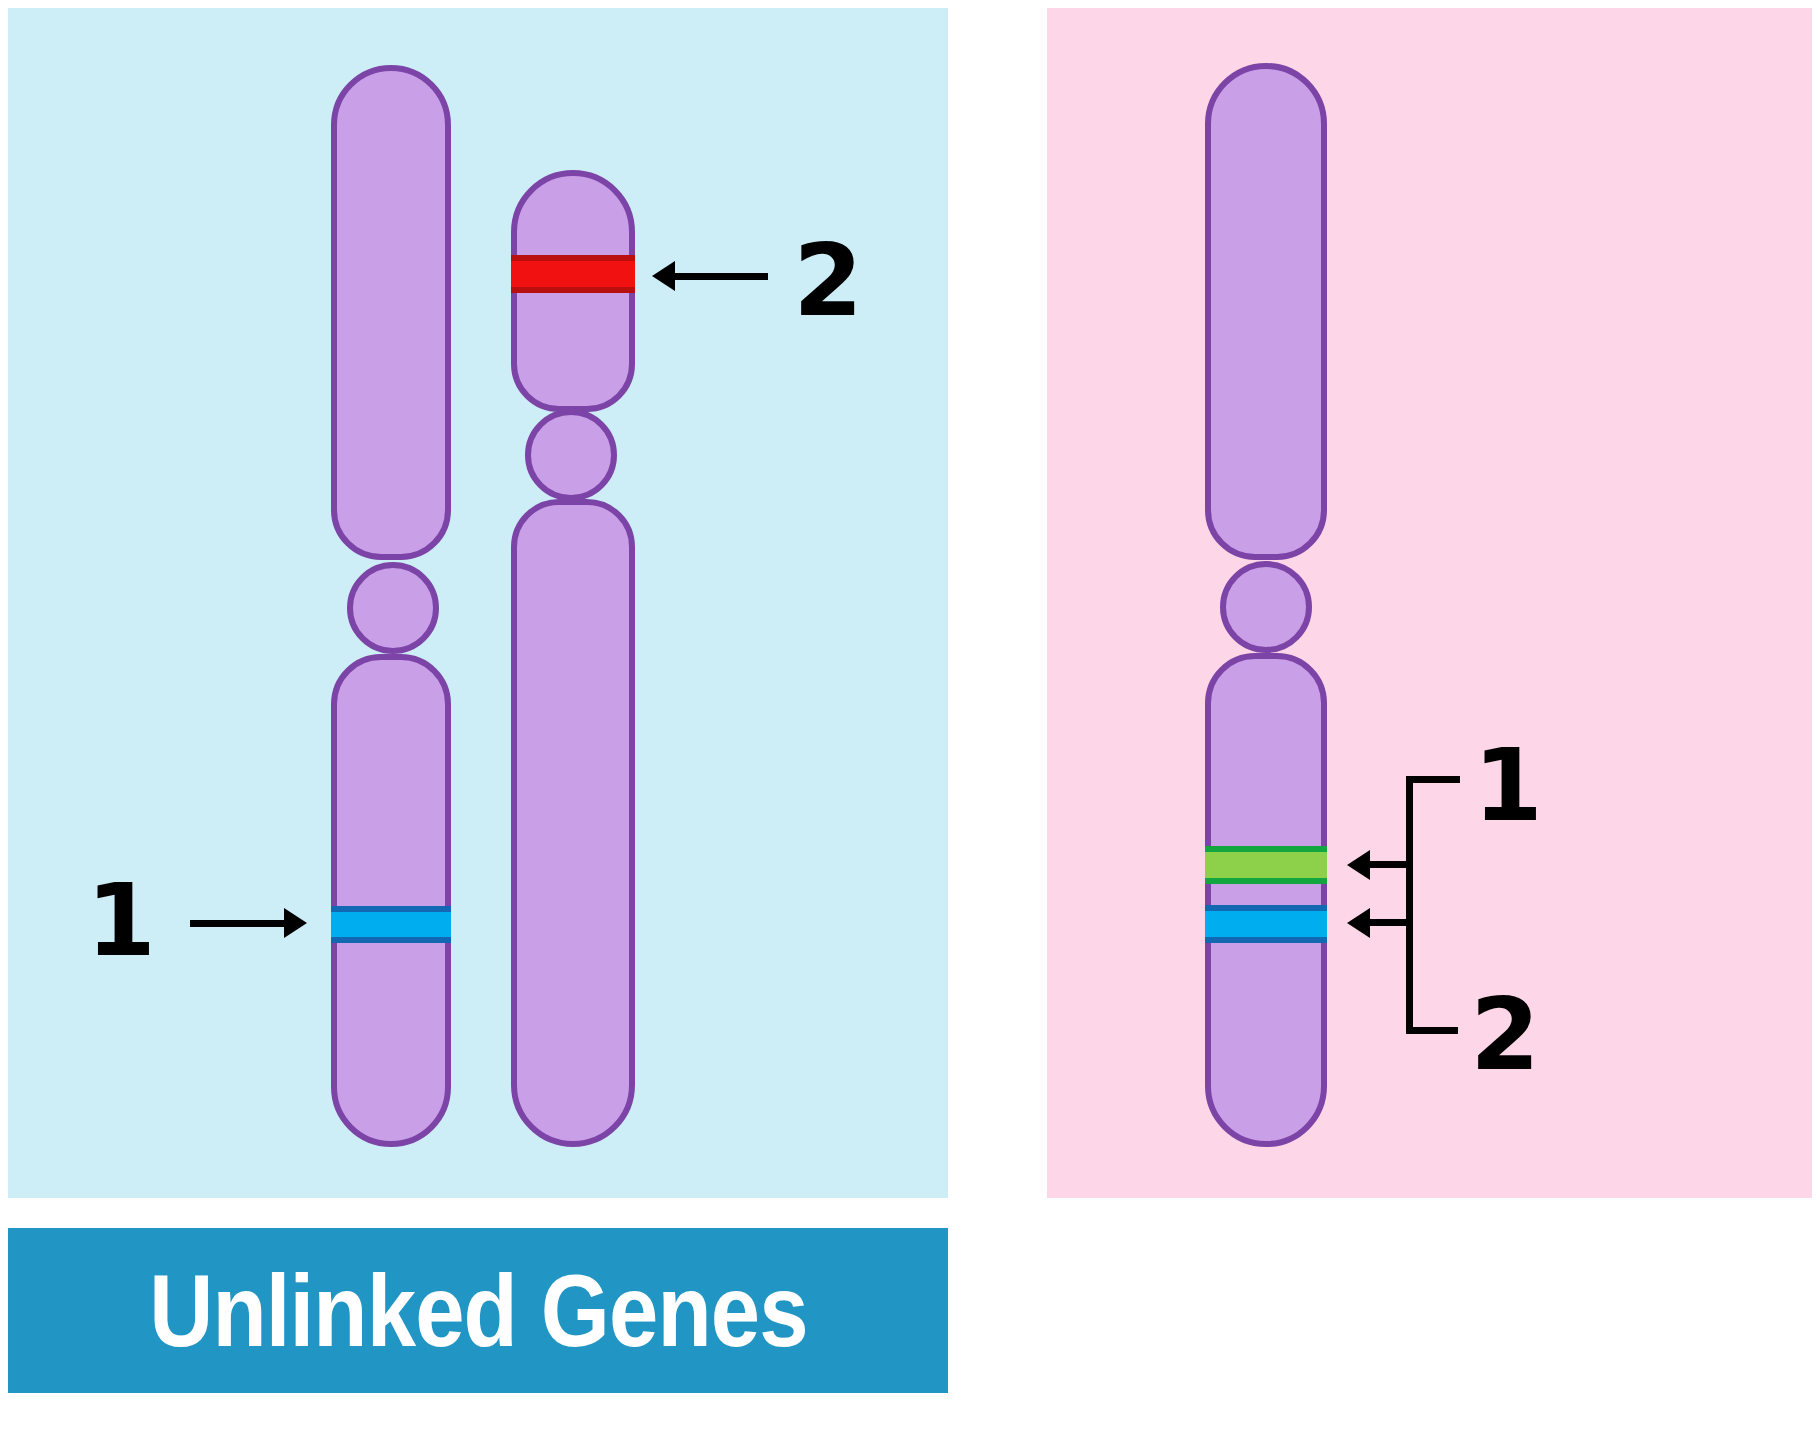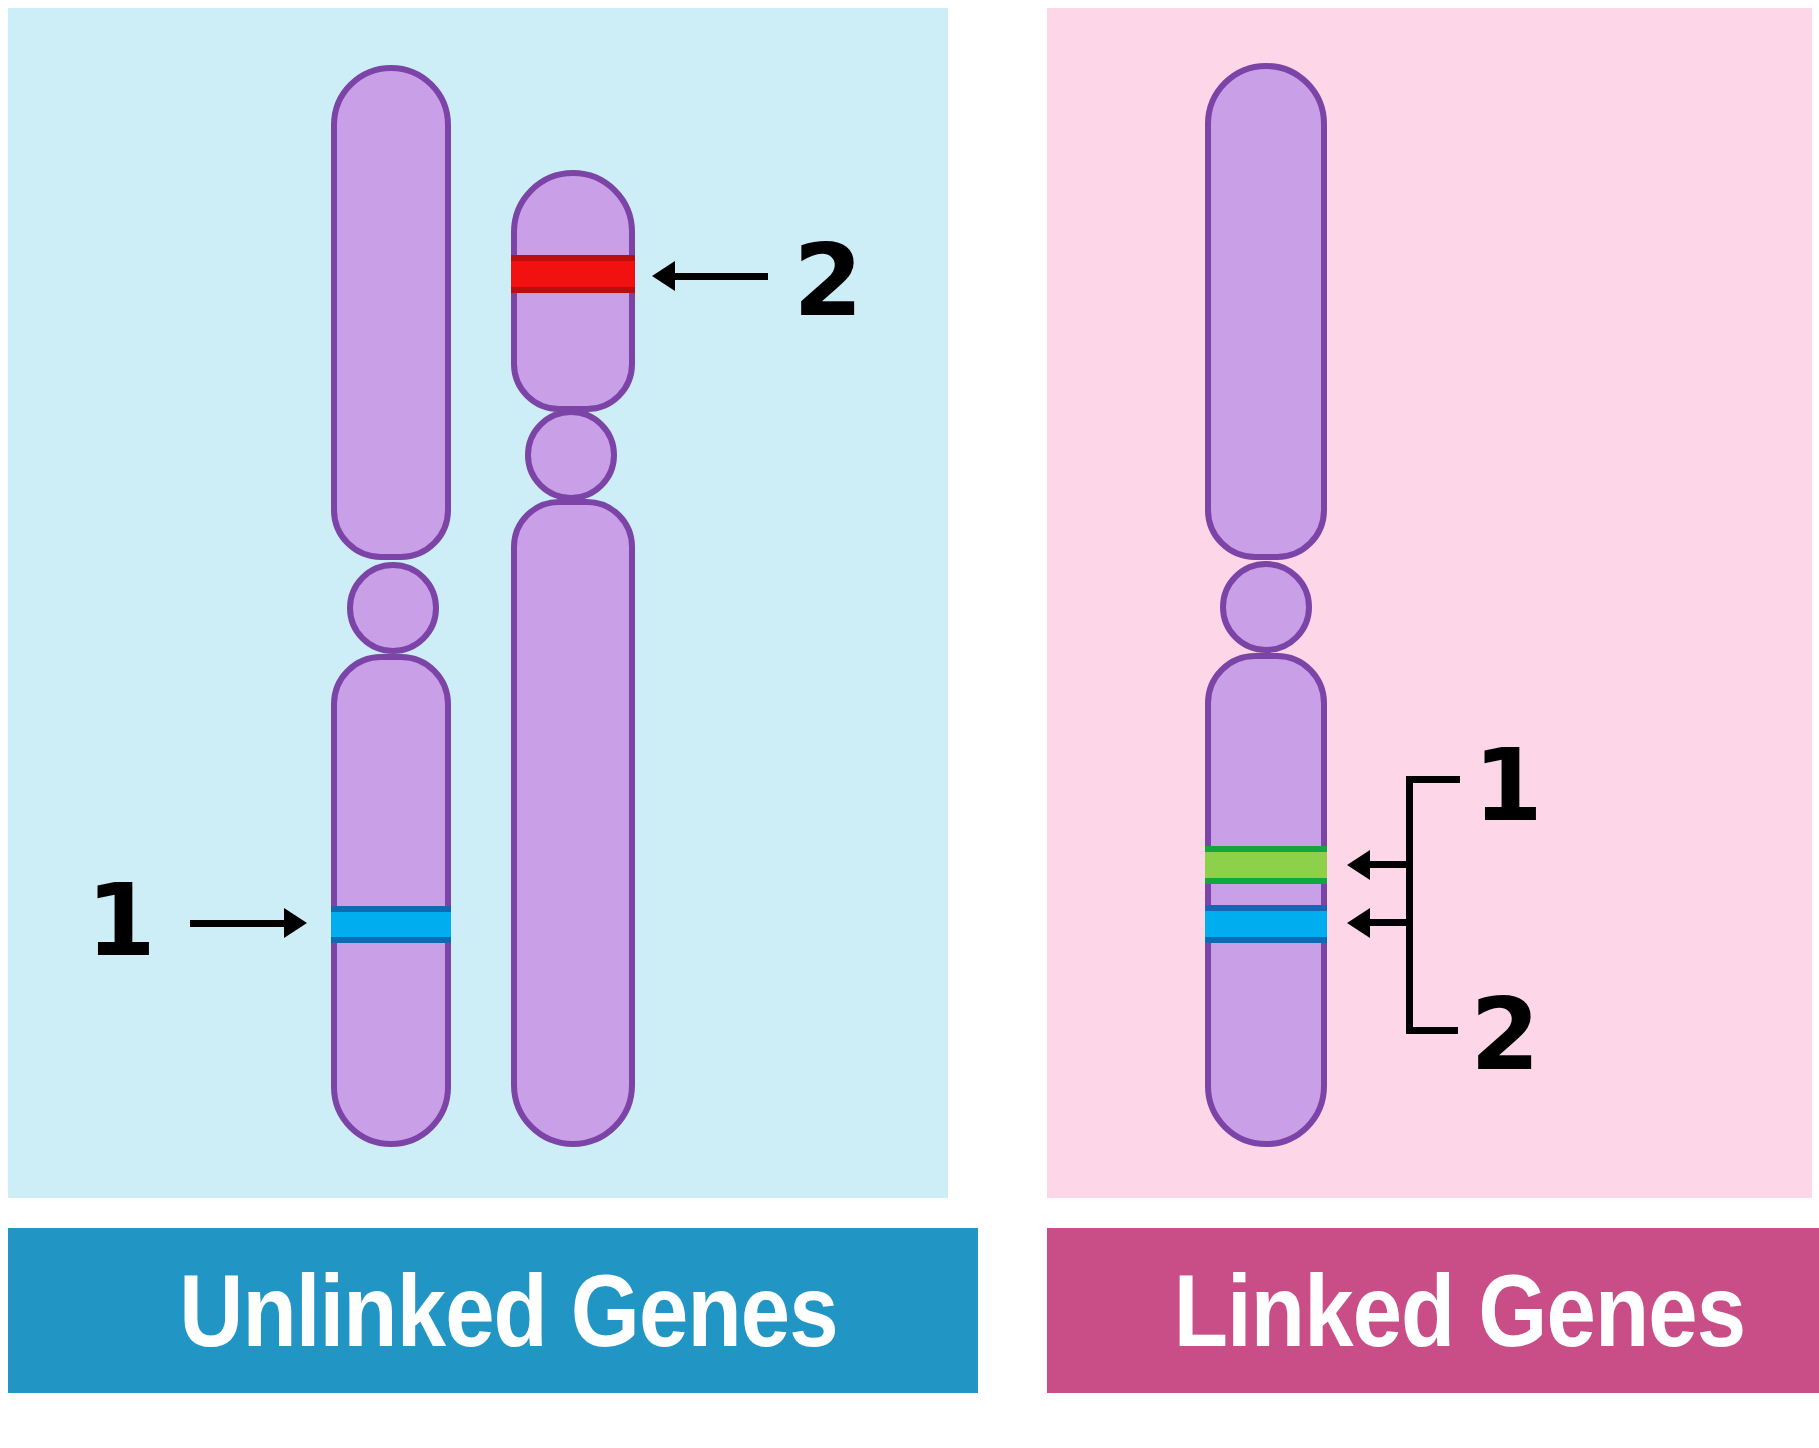--- a/index.html
+++ b/index.html
@@ -12,21 +12,21 @@
     --annotation:#000000;
   }
   html,body{margin:0;padding:0;background:var(--page-bg);}
   .stage{position:relative;width:1819px;height:1448px;background:var(--page-bg);
          font-family:"Liberation Sans",sans-serif;overflow:hidden;}
 
   .panel{position:absolute;top:8px;height:1190px;}
   .panel-unlinked{left:8px;width:940px;background:var(--panel-unlinked-bg);}
   .panel-linked{left:1047px;width:765px;background:var(--panel-linked-bg);}
 
-  .banner{position:absolute;top:1228px;height:165px;display:flex;align-items:center;justify-content:center;padding-left:30px;}
+  .banner{position:absolute;top:1228px;height:165px;display:flex;align-items:center;justify-content:center;}
   .banner-unlinked{left:8px;width:940px;background:var(--banner-unlinked-bg);}
   .banner-linked{left:1047px;width:765px;background:var(--banner-linked-bg);}
   .banner-text{color:var(--banner-text);font-size:102px;font-weight:bold;line-height:1;
                transform:scaleX(0.87);white-space:nowrap;letter-spacing:-1px;}
 
   .chromosome{position:absolute;}
   .chr-a{left:331px;top:65px;width:120px;height:1082px;}
   .chr-b{left:511px;top:170px;width:124px;height:977px;}
   .chr-c{left:1205px;top:63px;width:122px;height:1084px;}
   .arm,.centromere{position:absolute;box-sizing:border-box;background:var(--chromosome-fill);
@@ -134,17 +134,14 @@
     <div class="shaft"></div>
     <div class="head head-left"></div>
   </div>
 
   <div class="num-label lbl-l1">1</div>
   <div class="num-label lbl-l2">2</div>
 
   <div class="banner banner-unlinked">
     <span class="banner-text">Unlinked Genes</span>
   </div>
-  <div class="banner banner-linked">
-    <span class="banner-text">Linked Genes</span>
-  </div>
 
 </div>
 
 </body></html>

